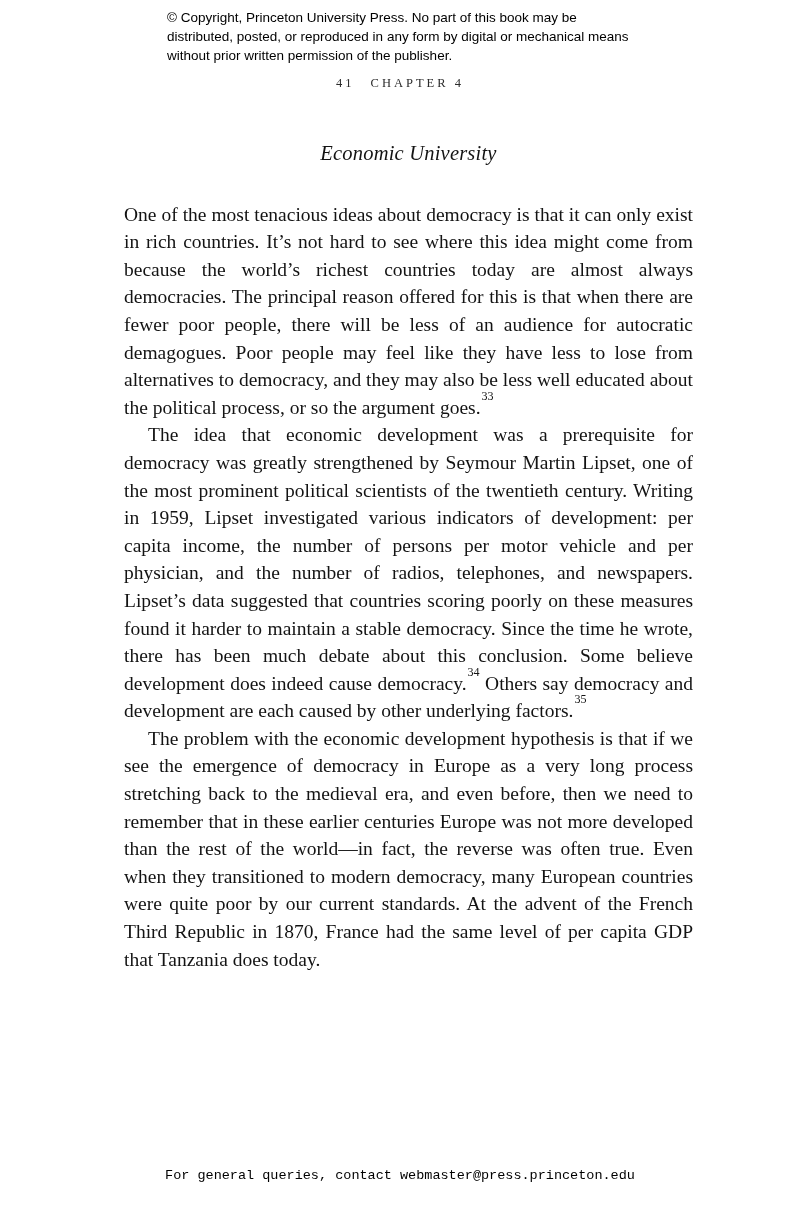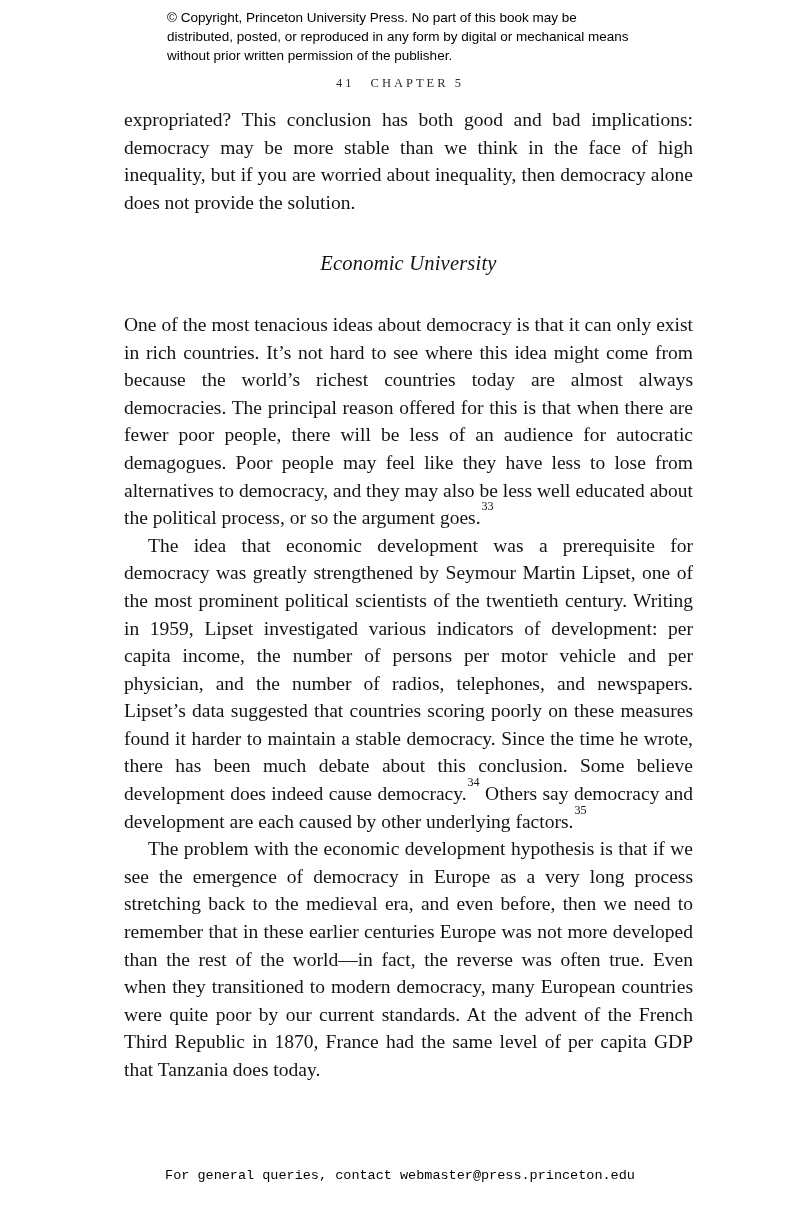--- a/index.html
+++ b/index.html
@@ -81,25 +81,24 @@
   }
 </style>
 </head>
 <body>
 
 <div class="page">
 
   <div class="copyright">© Copyright, Princeton University Press. No part of this book may be distributed, posted, or reproduced in any form by digital or mechanical means without prior written permission of the publisher.</div>
 
   <div class="running-head">
-    <span class="pagenum">41</span><span>CHAPTER 5</span>
+    <span class="pagenum">41</span><span>CHAPTER 4</span>
   </div>
 
   <div class="content">
-    <p class="para" id="opening-paragraph"><span>expropriated? This conclusion has both good and bad implications: democracy may be more stable than we think in the face of high inequality, but if you are worried about inequality, then democracy alone does not provide the solution.</span></p>
 
     <h2 class="section-heading">Economic University</h2>
 
     <div id="paras">
         <p class="para"><span>One of the most tenacious ideas about democracy is that it can only exist in rich countries. It’s not hard to see where this idea might come from because the world’s richest countries today are almost always democracies. The principal reason offered for this is that when there are fewer poor people, there will be less of an audience for autocratic demagogues. Poor people may feel like they have less to lose from alternatives to democracy, and they may also be less well educated about the political process, or so the argument goes.</span><sup class="fn">33</sup></p>
         <p class="para indent"><span>The idea that economic development was a prerequisite for democracy was greatly strengthened by Seymour Martin Lipset, one of the most prominent political scientists of the twentieth century. Writing in 1959, Lipset investigated various indicators of development: per capita income, the number of persons per motor vehicle and per physician, and the number of radios, telephones, and newspapers. Lipset’s data suggested that countries scoring poorly on these measures found it harder to maintain a stable democracy. Since the time he wrote, there has been much debate about this conclusion. Some believe development does indeed cause democracy.</span><sup class="fn">34</sup><span> Others say democracy and development are each caused by other underlying factors.</span><sup class="fn">35</sup></p>
         <p class="para indent"><span>The problem with the economic development hypothesis is that if we see the emergence of democracy in Europe as a very long process stretching back to the medieval era, and even before, then we need to remember that in these earlier centuries Europe was not more developed than the rest of the world—in fact, the reverse was often true. Even when they transitioned to modern democracy, many European countries were quite poor by our current standards. At the advent of the French Third Republic in 1870, France had the same level of per capita GDP that Tanzania does today.</span></p>
       </div>
   </div>
 

